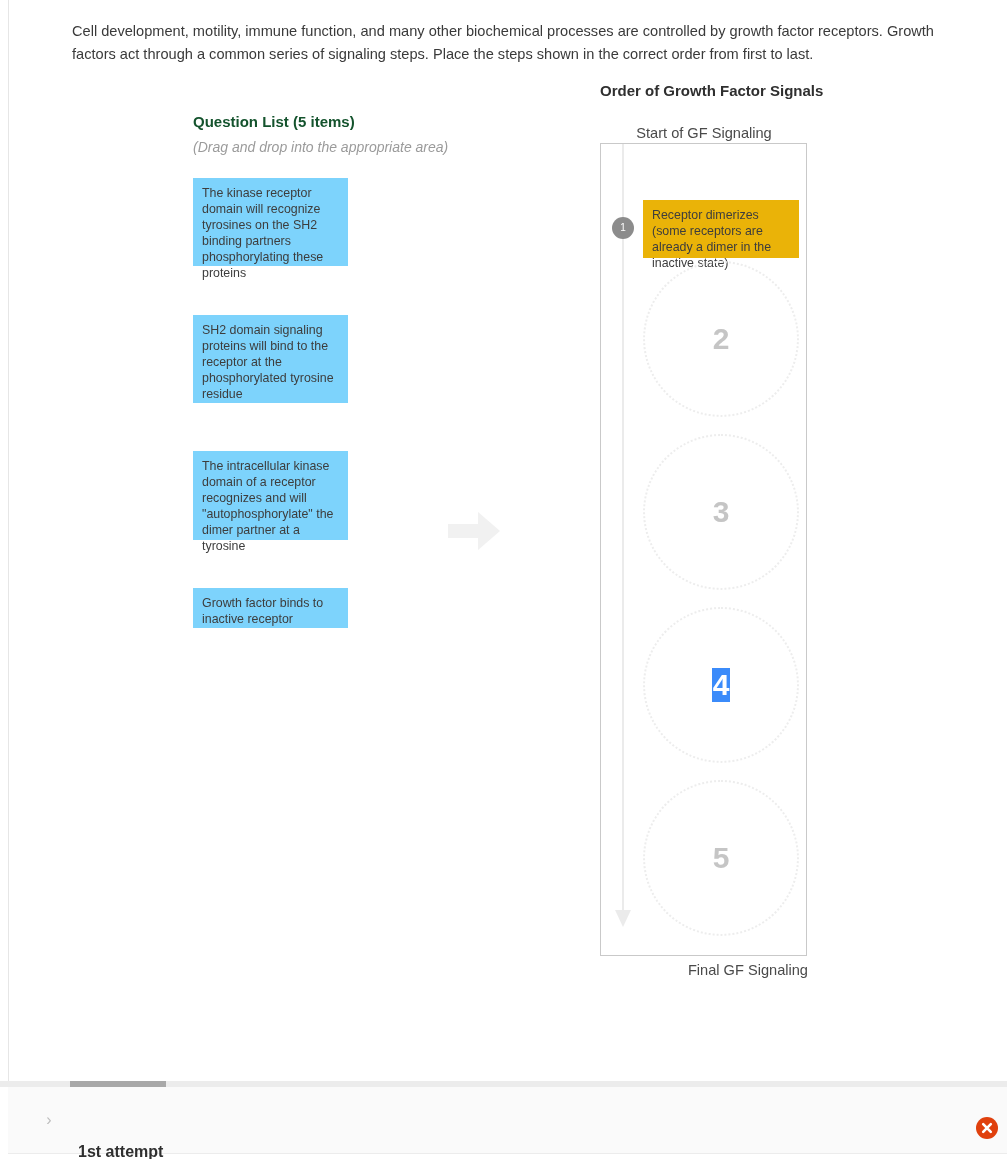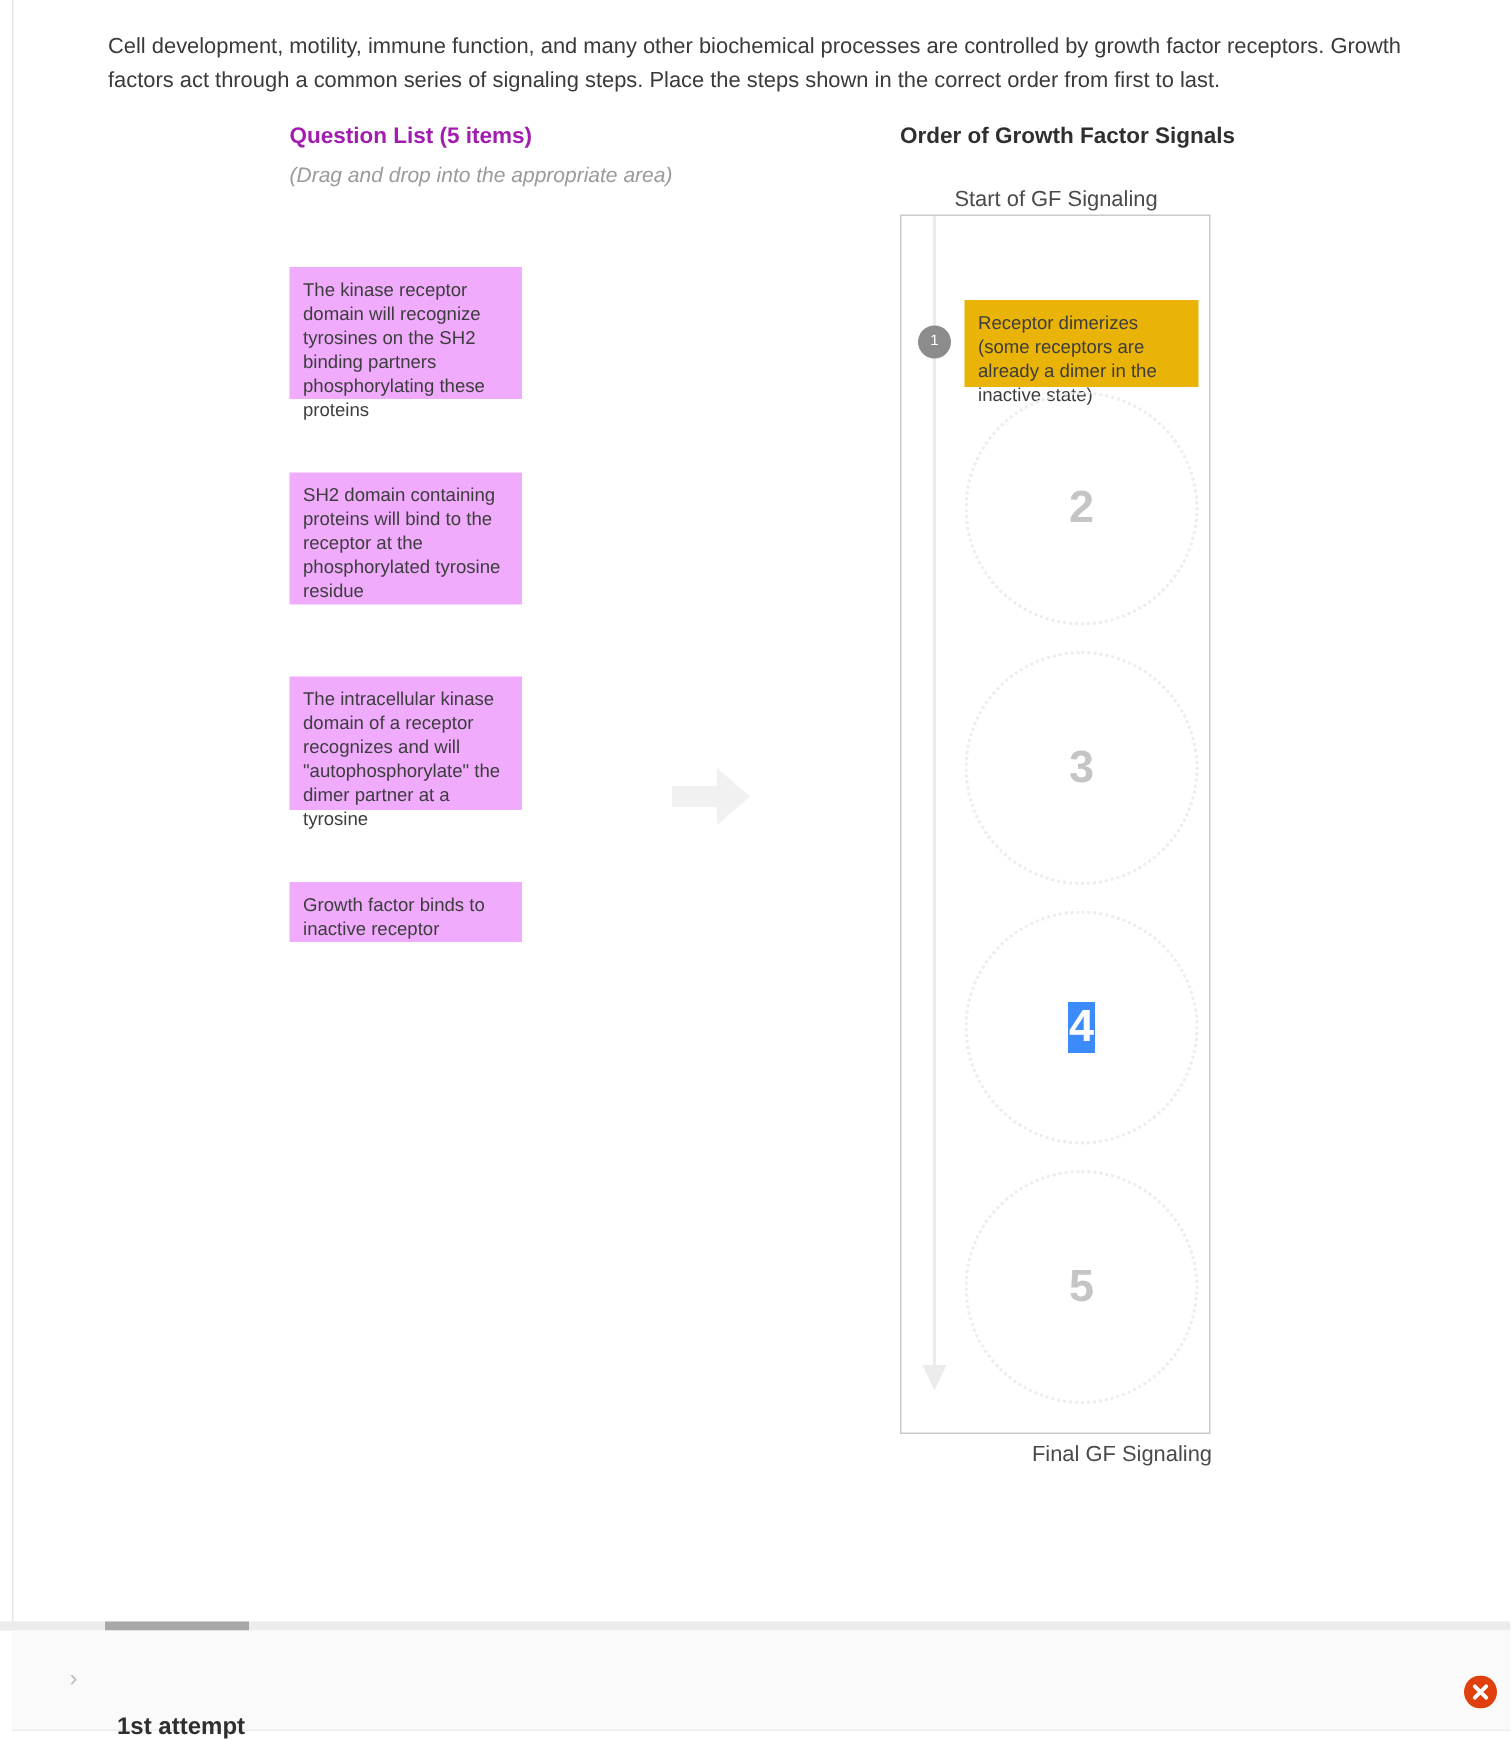--- a/index.html
+++ b/index.html
@@ -47,22 +47,23 @@
   
   .col-left-head {
     position: absolute;
     left: 193px;
     top: 81px;
     width: 380px;
   }
   .col-left-head .title {
     font-size: 15px;
     font-weight: bold;
-    color: #a21caf;
+    color: #14532d;
     line-height: 19px;
+    margin-top: 31px;
   }
   .col-left-head .subtitle {
     font-size: 14px;
     font-style: italic;
     color: #9b9b9b;
     line-height: 20px;
     margin-top: 6px;
   }
   .col-right-head {
     position: absolute;
@@ -70,21 +71,21 @@
     top: 81px;
     font-size: 15px;
     font-weight: bold;
     color: #2f2f2f;
     line-height: 19px;
   }
 
   
   .qcard {
     position: absolute;
-    background: #f0abfc;
+    background: #7dd3fc;
     color: #3d3d3d;
     font-size: 12.4px;
     line-height: 16px;
     padding: 7px 14px 8px 9px;
     box-sizing: border-box;
     width: 155px;
     cursor: move;
   }
   #qcard-0 { left: 193px; top: 178px; height: 88px; }
   #qcard-1 { left: 193px; top: 315px; height: 88px; }
@@ -285,21 +286,21 @@
   <div class="prompt">Cell development, motility, immune function, and many other biochemical processes are controlled by growth factor receptors. Growth factors act through a common series of signaling steps. Place the steps shown in the correct order from first to last.</div>
 
   <div class="col-left-head">
     <div class="title">Question List (5 items)</div>
     <div class="subtitle">(Drag and drop into the appropriate area)</div>
   </div>
 
   <div class="col-right-head">Order of Growth Factor Signals</div>
 
   <div class="qcard" id="qcard-0">The kinase receptor domain will recognize tyrosines on the SH2 binding partners phosphorylating these proteins</div>
-  <div class="qcard" id="qcard-1">SH2 domain containing proteins will bind to the receptor at the phosphorylated tyrosine residue</div>
+  <div class="qcard" id="qcard-1">SH2 domain signaling proteins will bind to the receptor at the phosphorylated tyrosine residue</div>
   <div class="qcard" id="qcard-2">The intracellular kinase domain of a receptor recognizes and will "autophosphorylate" the dimer partner at a tyrosine</div>
   <div class="qcard" id="qcard-3">Growth factor binds to inactive receptor</div>
 
   <div class="mid-arrow">
     <svg width="52" height="38" viewBox="0 0 52 38">
       <polygon points="0,12 30,12 30,0 52,19 30,38 30,26 0,26" fill="#f1f1f1"></polygon>
     </svg>
   </div>
 
   <div class="start-label">Start of GF Signaling</div>

